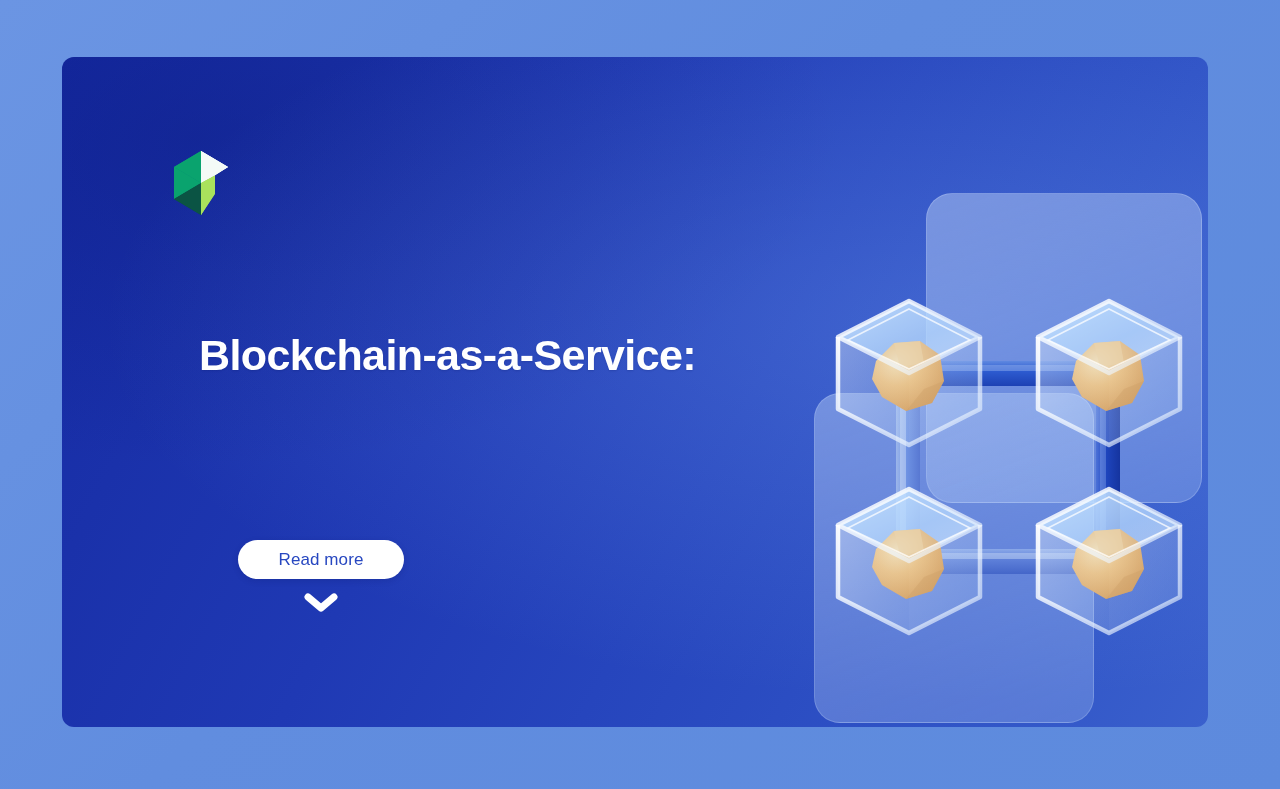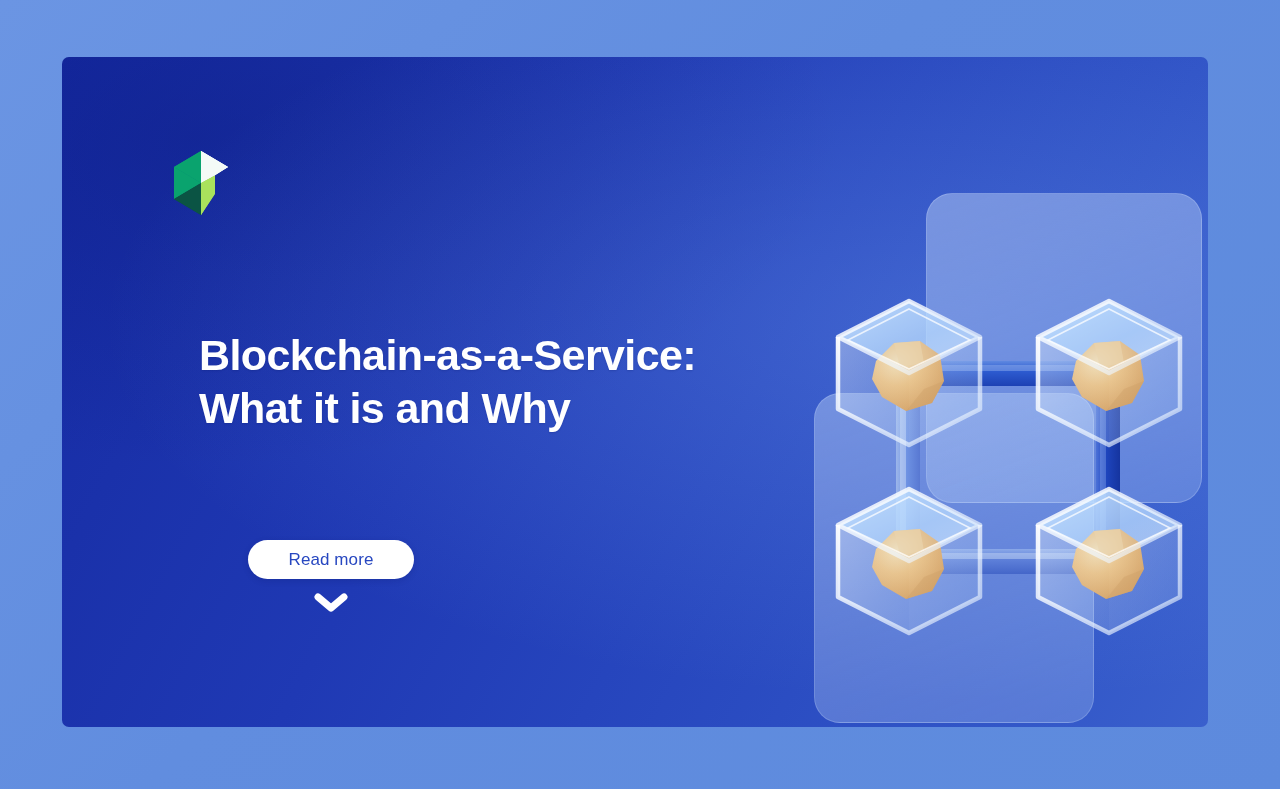--- a/index.html
+++ b/index.html
@@ -22,21 +22,21 @@
     position:absolute; inset:0;
     background:linear-gradient(135deg,#6b95e3 0%,#618ddf 45%,#5d8add 100%);
     pointer-events:none;
   }
 
   
   #hero-card {
     position:absolute;
     left:62px; top:57px;
     width:1146px; height:670px;
-    border-radius:7px;
+    border-radius:12px;
     overflow:hidden;
     background:
       linear-gradient(118deg,
         #152aa4 0%,
         #1a31aa 18%,
         #1f39b4 38%,
         #2645bd 58%,
         #2d50c4 76%,
         #3459c9 90%,
         #3a60cd 100%);
@@ -75,21 +75,21 @@
     line-height:53px;
     font-weight:700;
     letter-spacing:-0.6px;
     white-space:nowrap;
     text-shadow:0 1px 2px rgba(8,20,90,.18);
   }
 
   
   #cta-wrap {
     position:absolute;
-    left:186px; top:483px;
+    left:176px; top:483px;
     z-index:12;
     display:flex;
     flex-direction:column;
     align-items:center;
   }
   #read-more-button {
     display:inline-flex;
     align-items:center;
     justify-content:center;
     min-width:166px;
@@ -189,21 +189,20 @@
 
         <polygon points="36,2 63,18 49,27 36,34" fill="#f4fbf7"></polygon>
         <polygon points="36,34 49,27 63,18 63,19 49,45 36,66" fill="#a9e25c" opacity="0"></polygon>
         <polygon points="36,34 49,27 50,45 36,66" fill="#a9e25c"></polygon>
         <polygon points="49,27 63,18 63,19 50,45" fill="#a9e25c" opacity="0"></polygon>
       </svg>
     </div>
 
     <div id="headline-block">
       <span class="headline-line">Blockchain-as-a-Service:</span>
-      <span class="headline-line">What it is and Why</span>
     </div>
 
     <div id="cta-wrap">
       <button id="read-more-button">Read more</button>
       <svg id="chevron-down" viewBox="0 0 34 20" xmlns="http://www.w3.org/2000/svg">
         <path d="M4 4 L17 15 L30 4" fill="none" stroke="#ffffff" stroke-width="7" stroke-linecap="round" stroke-linejoin="round"></path>
       </svg>
     </div>
 
     <div id="illustration">

